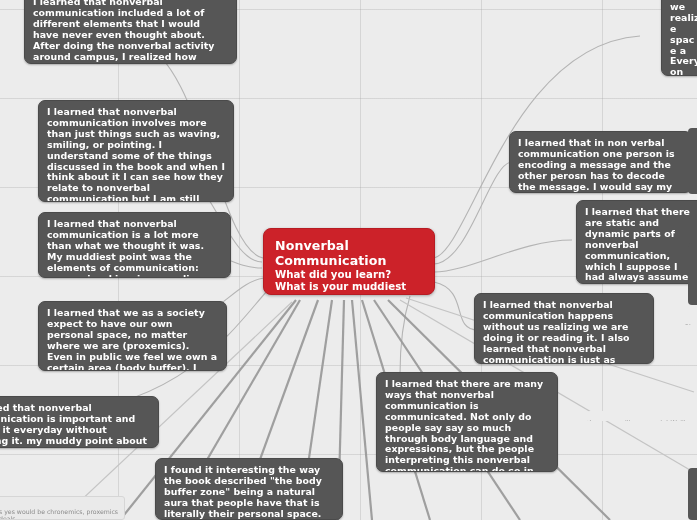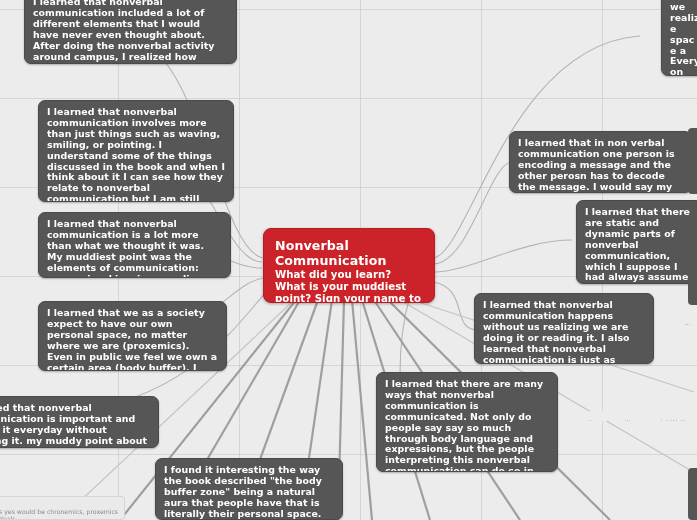--- a/index.html
+++ b/index.html
@@ -191,21 +191,21 @@
   </div>
 
   <div class="node" style="left:661px; top:-16px; width:48px; height:92px;">
     <span>that we realize space a Everyon hand ho bubble i would b someon of that t</span>
   </div>
 
   <div class="rightcap" style="left:688px; top:128px; width:9px; height:66px;"></div>
   <div class="rightcap" style="left:688px; top:243px; width:9px; height:62px;"></div>
   <div class="rightcap" style="left:688px; top:468px; width:9px; height:52px;"></div>
 
-  <div class="node center" style="left:263px; top:228px; width:172px; height:75px;">
+  <div class="node center" style="left:263px; top:228px; width:172px; height:67px;">
     <div class="title">Nonverbal Communication</div>
     <div class="prompt">What did you learn? What is your muddiest point? Sign your name to your comment.</div>
   </div>
 
   <div class="note tiny" style="left:684px; top:315px; width:20px; height:10px; text-align:left;">
     <span>Ok</span>
   </div>
 
   <div class="note tiny" style="left:587px; top:411px; width:115px; height:10px;">
     <span>Yep, seems like many do! We'll cover it</span>

